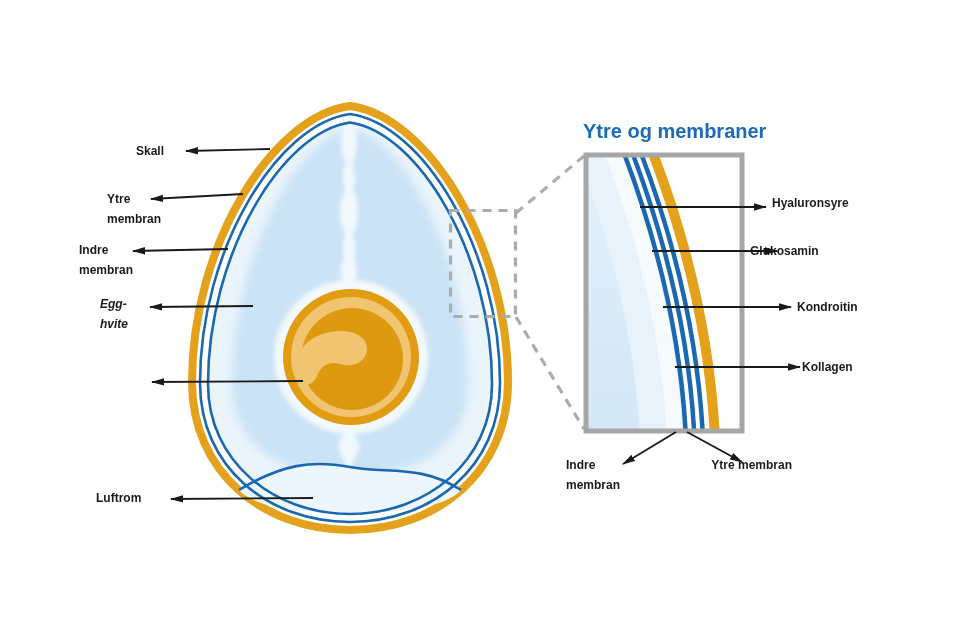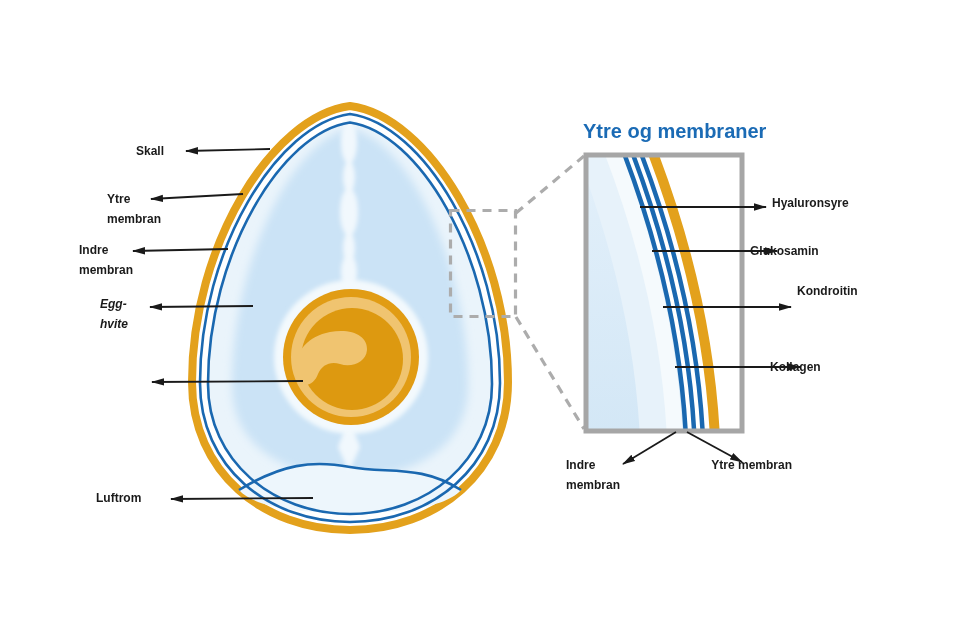--- a/index.html
+++ b/index.html
@@ -119,19 +119,19 @@
   <div class="lbl single" style="left:136px;top:141px;">Skall</div>
   <div class="lbl" style="left:107px;top:189px;width:80px;">Ytre membran</div>
   <div class="lbl" style="left:79px;top:240px;width:85px;">Indre membran</div>
   <div class="lbl" style="left:100px;top:294px;width:50px;font-style:italic;">Egg-hvite</div>
   <div class="lbl single" style="left:96px;top:488px;">Luftrom</div>
 
   <div class="inset-title" style="left:583px;top:120px;">Ytre og membraner</div>
 
   <div class="lbl single" style="left:772px;top:193px;">Hyaluronsyre</div>
   <div class="lbl single" style="left:750px;top:241px;">Glukosamin</div>
-  <div class="lbl single" style="left:797px;top:281px;text-align:center;">Kondroitin</div>
-  <div class="lbl single" style="left:770px;top:357px;">Kollagen</div>
+  <div class="lbl single" style="left:797px;top:297px;text-align:center;">Kondroitin</div>
+  <div class="lbl single" style="left:802px;top:357px;">Kollagen</div>
 
   <div class="lbl" style="left:566px;top:455px;width:85px;">Indre membran</div>
   <div class="lbl" style="left:704px;top:455px;width:88px;text-align:right;">Ytre membran</div>
 
 </div>
 
 </body></html>

